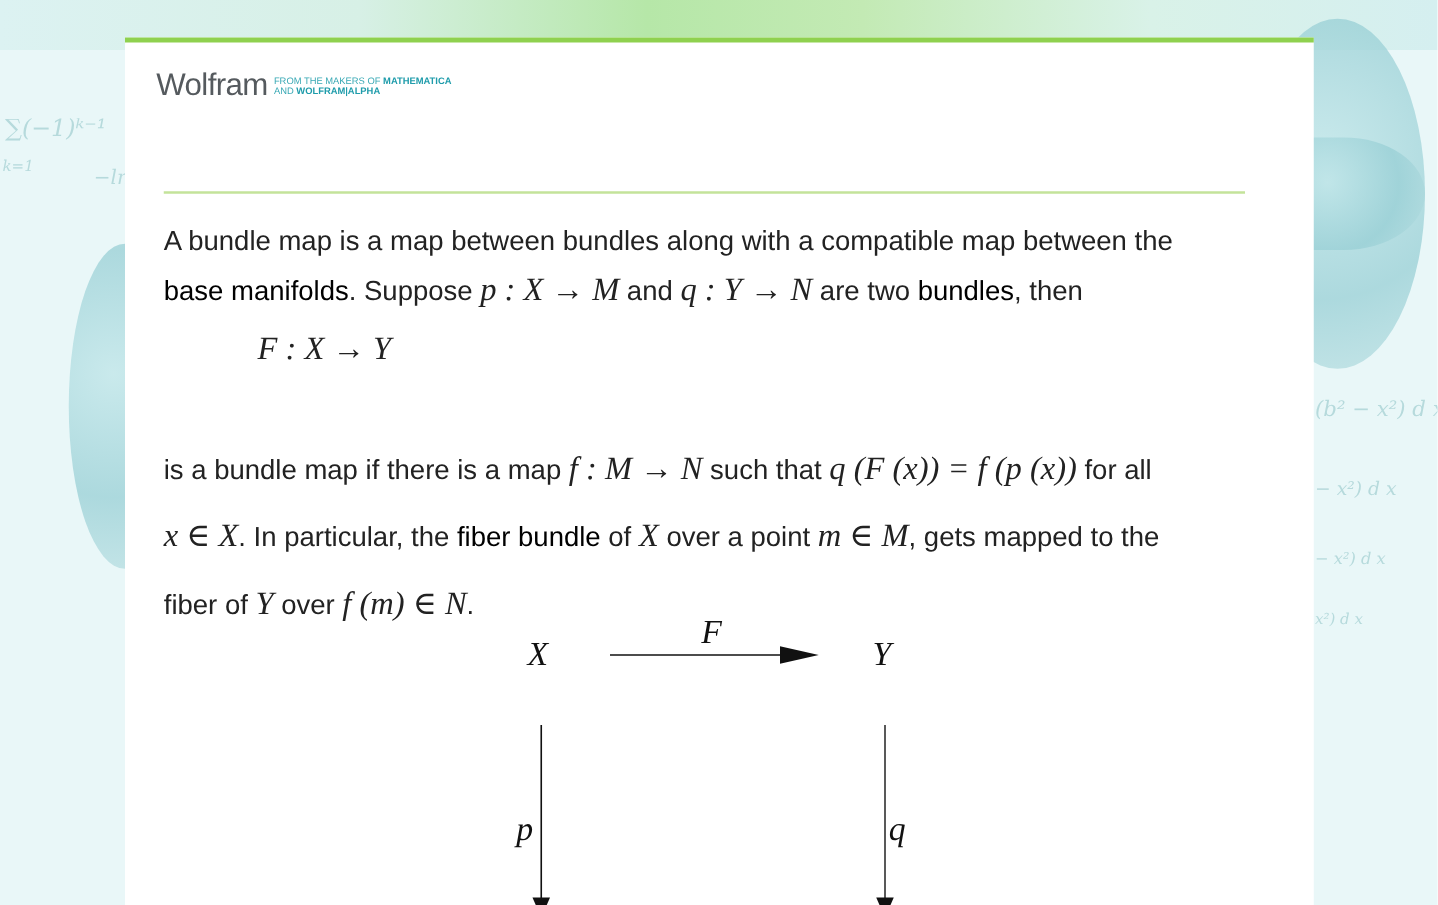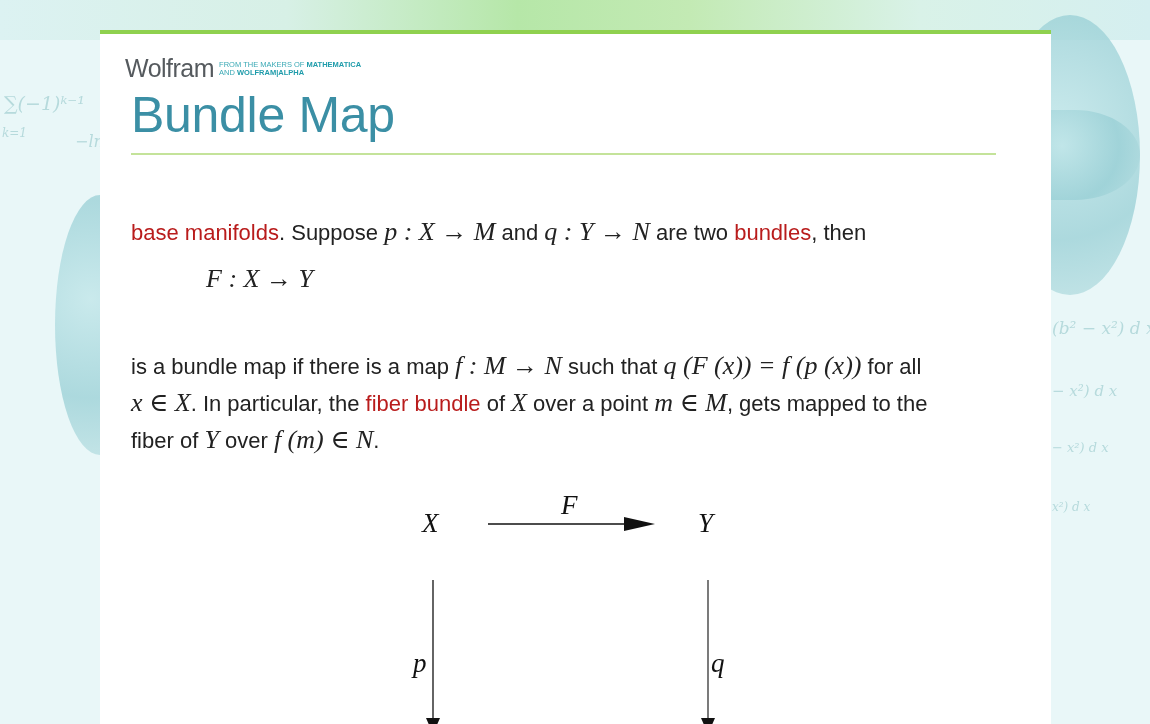--- a/index.html
+++ b/index.html
@@ -39,64 +39,63 @@
   }
   .title-rule {
     position: absolute; left: 31px; top: 119px; width: 865px; height: 2px;
     background: #c4e39a;
   }
   .content {
     position: absolute; left: 31px; top: 140px; width: 870px;
     font-size: 22px; line-height: 38.5px; color: #222;
   }
   .content p { margin: 0; }
-  .link { color: #b91c1c; text-decoration: none; }
+  .link { color: #000000; text-decoration: none; }
   .m { font-family: "Liberation Serif", "DejaVu Serif", serif; font-style: italic; font-size: 26px; }
   .display-eq {
     position: absolute; left: 106px; top: 230px;
     font-family: "Liberation Serif", serif; font-size: 26px; color: #222;
   }
   .para2 { position: absolute; left: 31px; top: 292px; width: 880px;
-    font-size: 22px; line-height: 36px; color: #222; }
+    font-size: 22px; line-height: 53px; color: #222; }
   .diagram { position: absolute; left: 0; top: 0; }
   .dlabel { position: absolute; font-family: "Liberation Serif", serif; font-style: italic; font-size: 27px; color: #111; }
 </style>
 </head>
 <body>
 
 <div class="bg-top"></div>
 
 <div class="bg-shape" style="left:55px;top:195px;width:90px;height:260px;"></div>
 <div class="bg-shape" style="left:1000px;top:15px;width:140px;height:280px;"></div>
 <div class="bg-shape" style="left:1010px;top:110px;width:130px;height:90px;border-radius:20% 50% 50% 20%;"></div>
 
 <div class="bg-formula" style="left:4px;top:92px;font-size:19px;">∑(−1)ᵏ⁻¹</div>
 <div class="bg-formula" style="left:2px;top:126px;font-size:12px;">k=1</div>
 <div class="bg-formula" style="left:75px;top:132px;font-size:16px;">−ln</div>
 <div class="bg-formula" style="left:1052px;top:318px;font-size:17px;">(b² − x²)  d x</div>
 <div class="bg-formula" style="left:1052px;top:382px;font-size:15px;">− x²)  d x</div>
 <div class="bg-formula" style="left:1052px;top:440px;font-size:13px;">− x²)  d x</div>
-<div class="bg-formula" style="left:1052px;top:488px;font-size:12px;margin-top:12px;">x²)  d x</div>
+<div class="bg-formula" style="left:1052px;top:488px;font-size:12px;">x²)  d x</div>
 
 <div class="card">
 
   <div class="brand">
     <span class="brand-wolfram">Wolfram</span>
     <span class="brand-tag">
       <span>FROM THE MAKERS OF </span><b>MATHEMATICA</b><br>
       <span>AND </span><b>WOLFRAM|ALPHA</b>
     </span>
   </div>
 
-  <h1 class="page-title">Bundle Map</h1>
   <div class="title-rule"></div>
 
   <div class="content">
     <p>
-      <br>
+      <span>A bundle map is a map between bundles along with a compatible map between the</span><br>
       <a class="link" href="#">base manifolds</a><span>. Suppose </span><span class="m">p : X → M</span><span> and </span><span class="m">q : Y → N</span><span> are two </span><a class="link" href="#">bundles</a><span>, then</span>
     </p>
   </div>
 
   <div class="display-eq m">F : X → Y</div>
 
   <div class="para2">
     <p>
       <span>is a bundle map if there is a map </span><span class="m">f : M → N</span><span> such that </span><span class="m">q (F (x)) = f (p (x))</span><span> for all</span><br>
       <span class="m">x ∈ X</span><span>. In particular, the </span><a class="link" href="#">fiber bundle</a><span> of </span><span class="m">X</span><span> over a point </span><span class="m">m ∈ M</span><span>, gets mapped to the</span><br>

